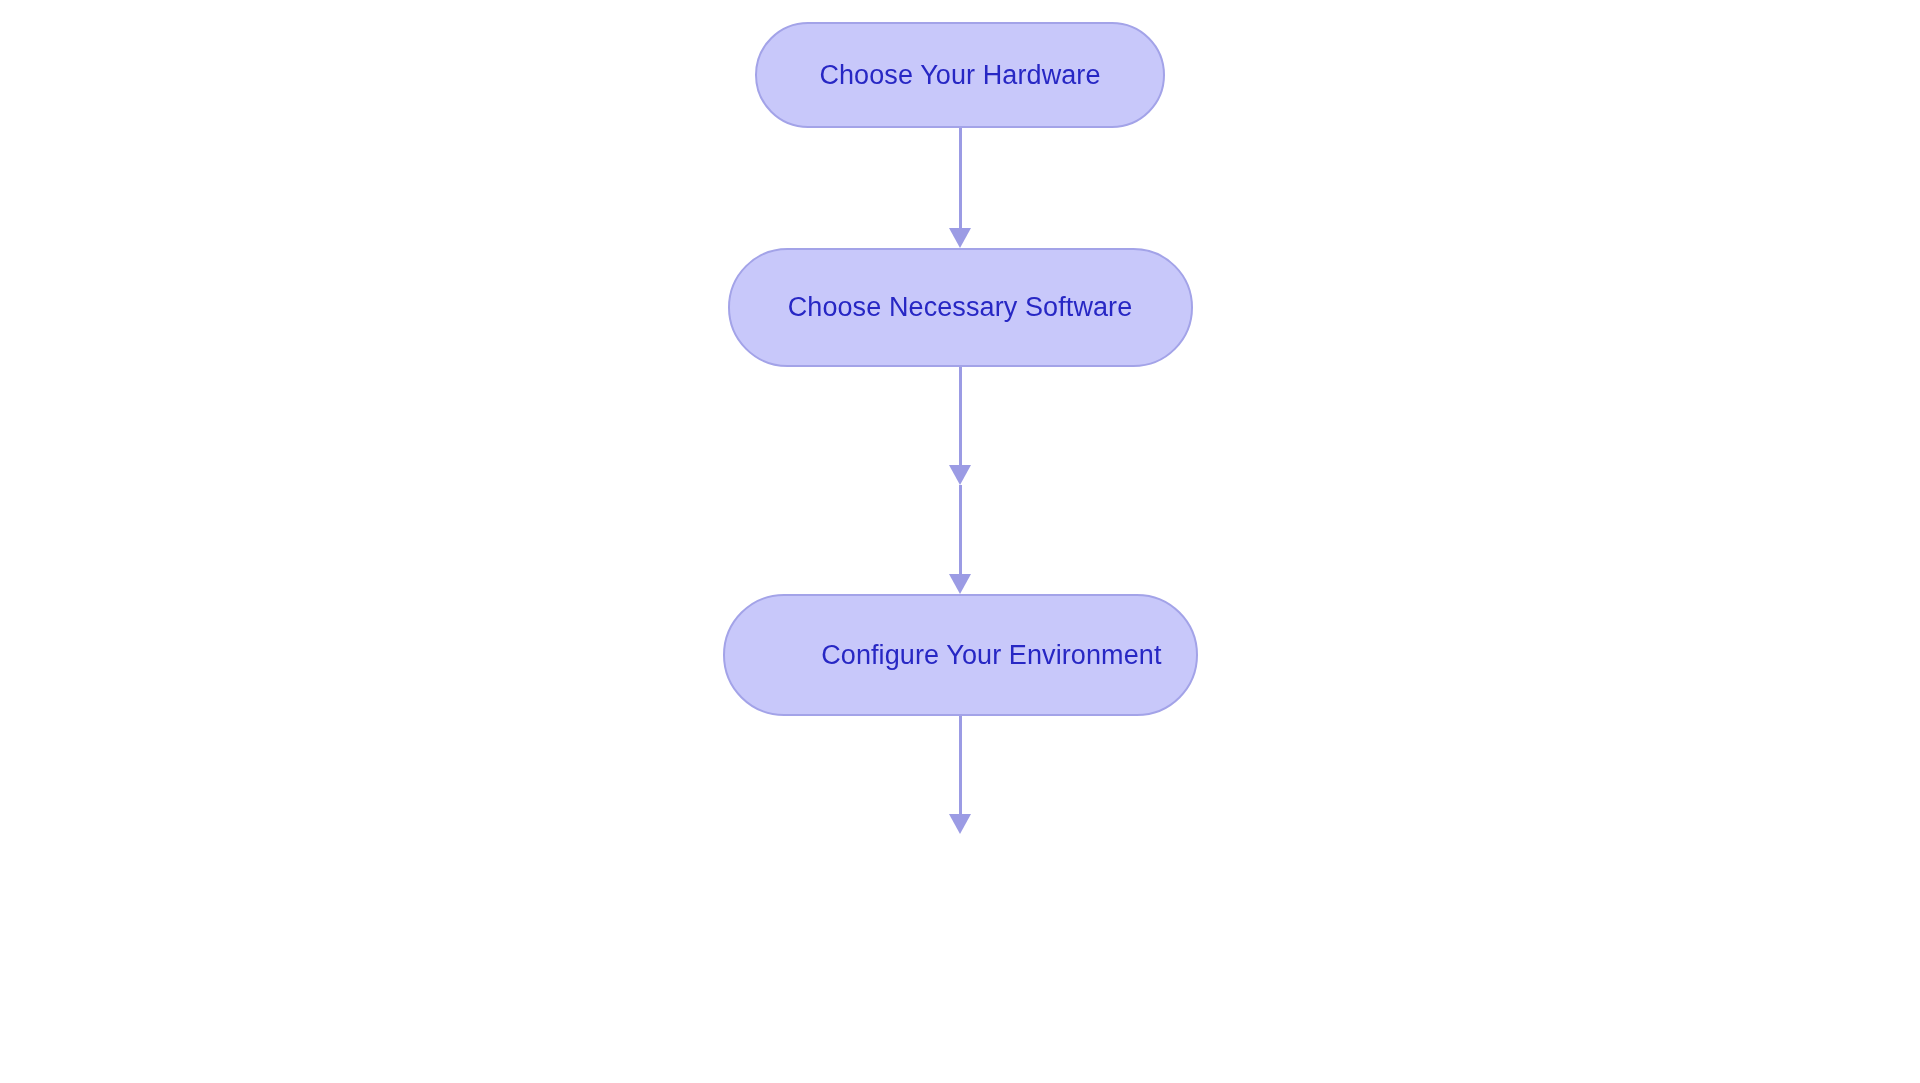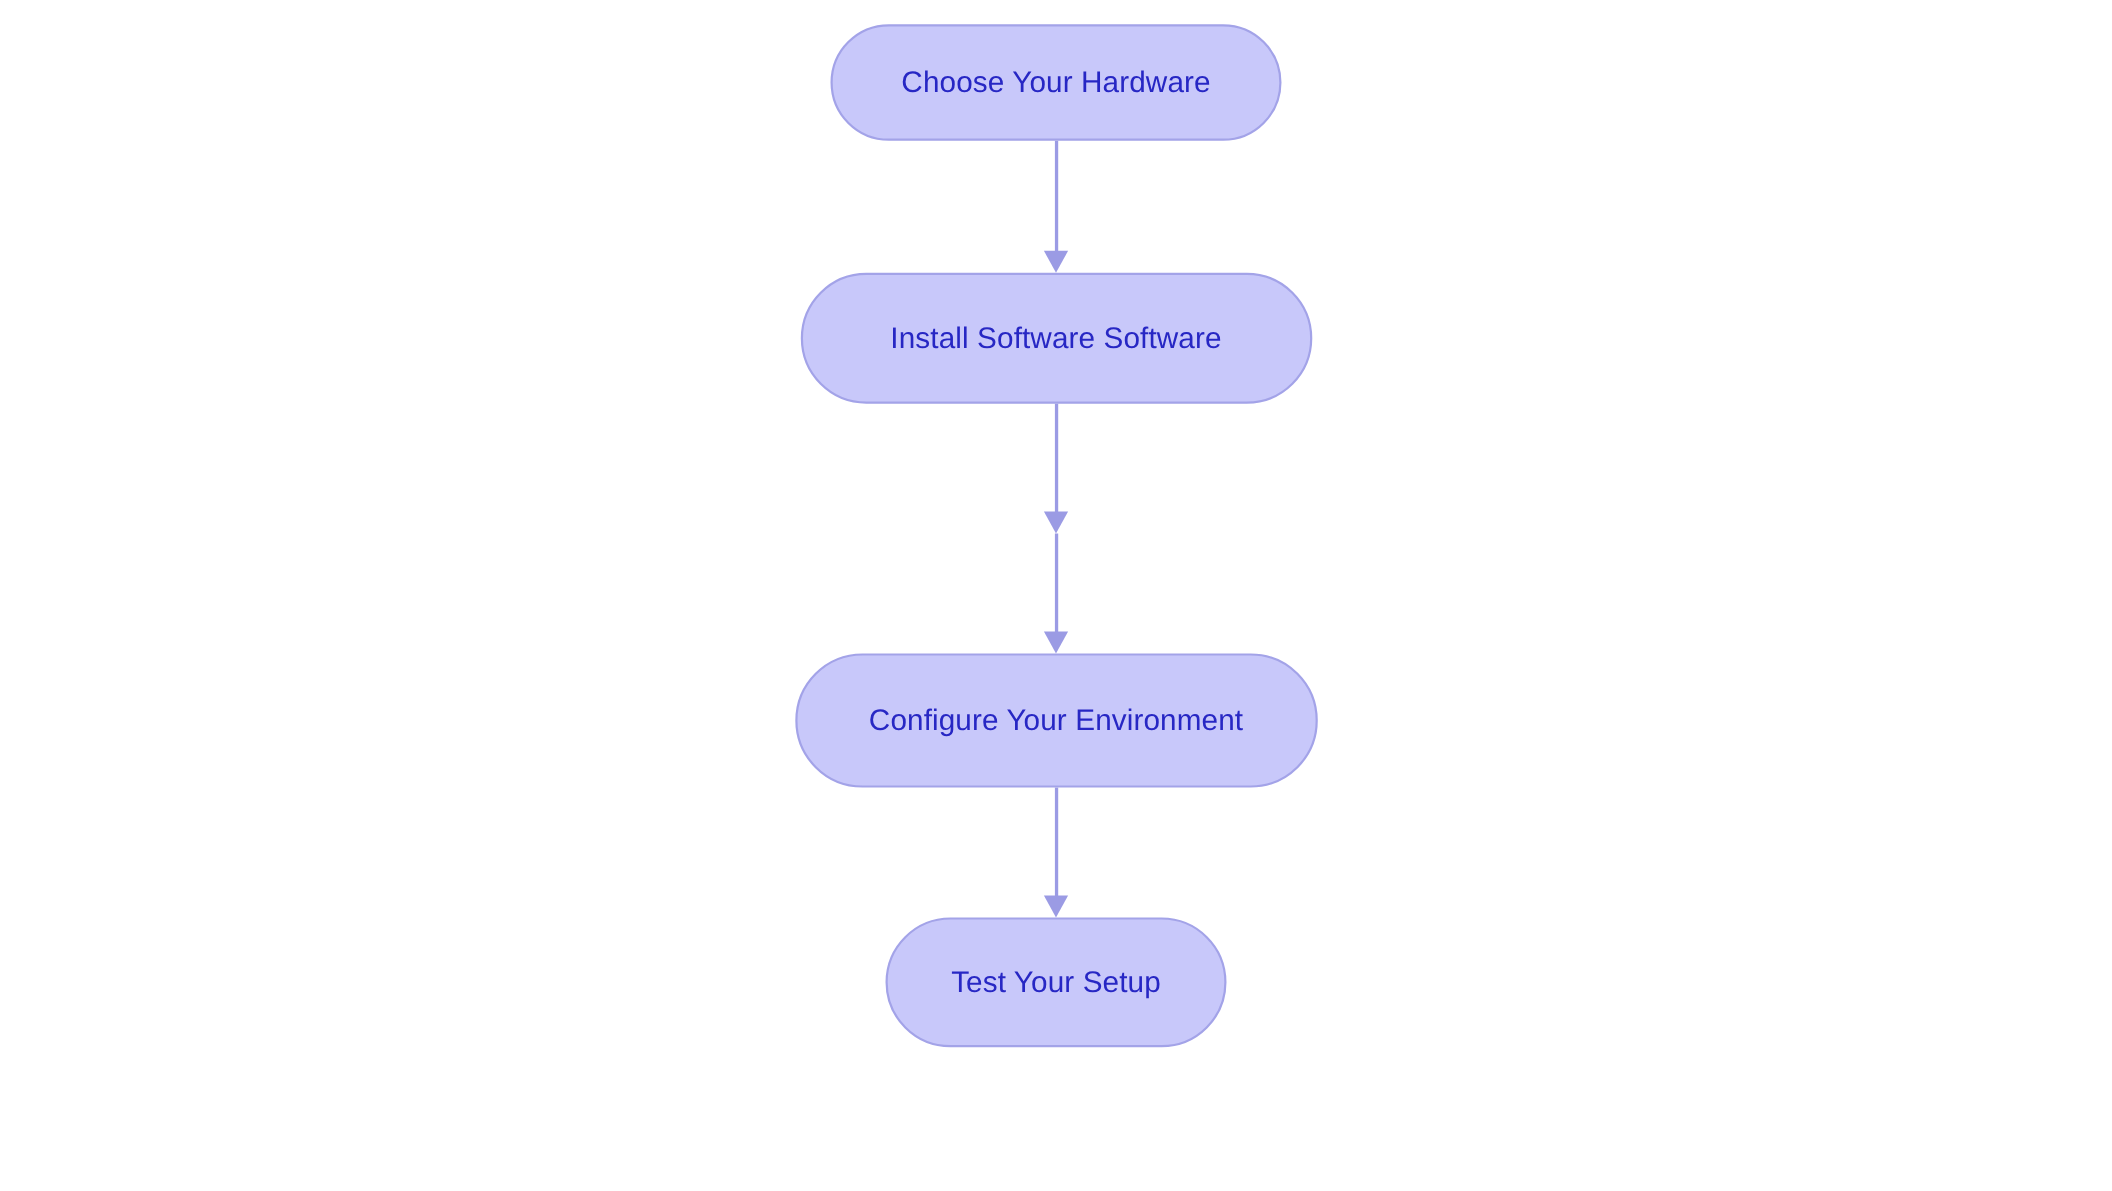--- a/index.html
+++ b/index.html
@@ -79,41 +79,41 @@
     margin-top: -1px;
   }
 
   
   .n0 { width: 410px; height: 106px; margin-top: 22px; }
   .c0 { height: 120px; }
   .n1 { width: 465px; height: 119px; }
   .c1 { height: 118px; }
   .n2 { width: 275px; height: 116px; }
   .c2 { height: 109px; }
-  .n3 { width: 475px; height: 122px; }
+  .n3 { width: 475px; height: 122px; justify-content: flex-end; }
   .c3 { height: 118px; }
   .n4 { width: 310px; height: 118px; }
 </style>
 </head>
 <body>
 
 <div id="flowchart">
   <div class="flow-column">
 
     <div class="node n0">
       <span class="node-label">Choose Your Hardware</span>
     </div>
 
     <div class="connector c0">
       <div class="connector-line"></div>
       <div class="connector-arrow"></div>
     </div>
 
     <div class="node n1">
-      <span class="node-label">Install Software Software</span>
+      <span class="node-label">Choose Necessary Software</span>
     </div>
 
     <div class="connector c1">
       <div class="connector-line"></div>
       <div class="connector-arrow"></div>
     </div>
 
 
     <div class="connector c2">
       <div class="connector-line"></div>
@@ -122,18 +122,15 @@
 
     <div class="node n3">
       <span class="node-label">Configure Your Environment</span>
     </div>
 
     <div class="connector c3">
       <div class="connector-line"></div>
       <div class="connector-arrow"></div>
     </div>
 
-    <div class="node n4">
-      <span class="node-label">Test Your Setup</span>
-    </div>
 
   </div>
 </div>
 
 </body></html>

